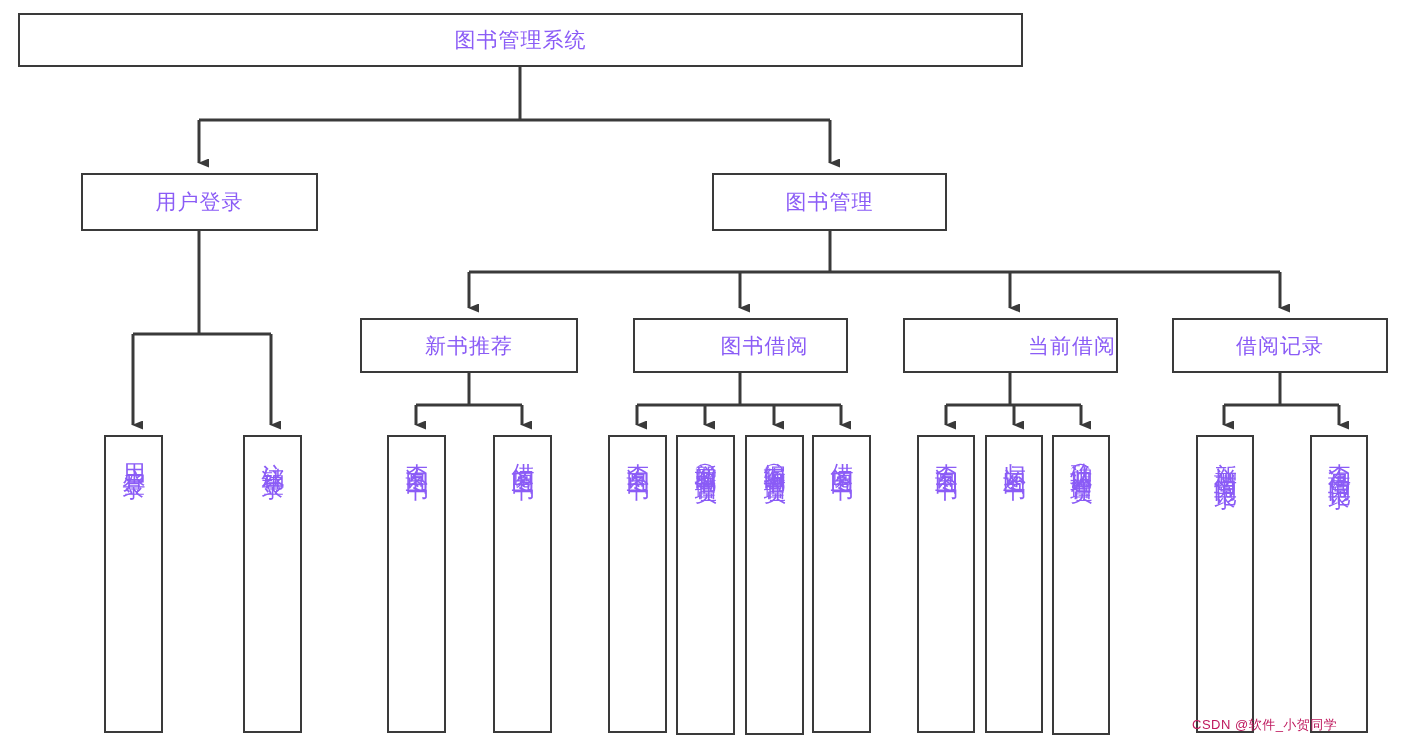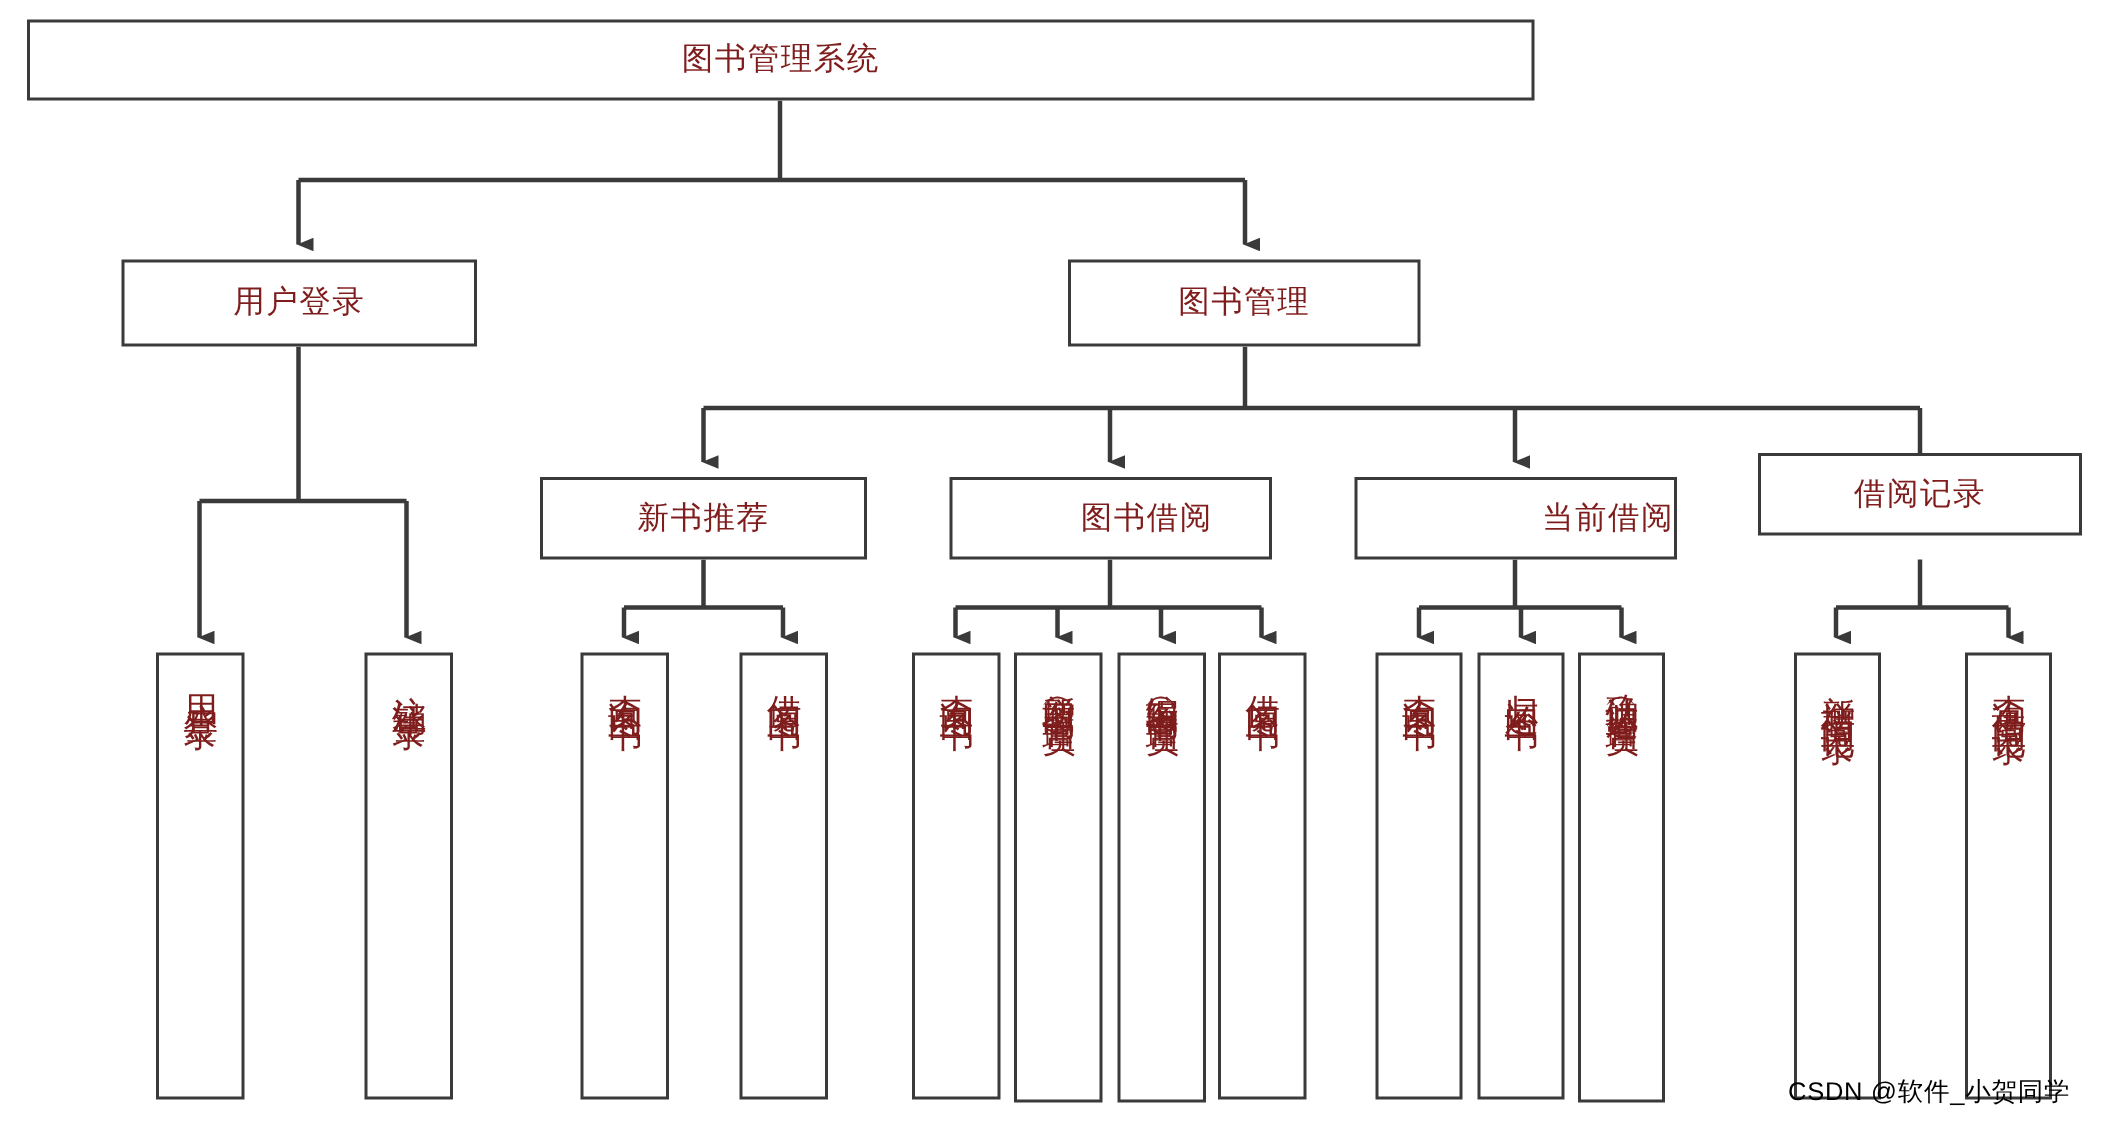--- a/index.html
+++ b/index.html
@@ -27,21 +27,21 @@
     height: 747px;
   }
   .node {
     position: absolute;
     box-sizing: border-box;
     background: #ffffff;
     border: 2px solid #3a3a3a;
     display: flex;
     align-items: center;
     justify-content: center;
-    color: #7f1d1d;
+    color: #8b5cf6;
     z-index: 2;
   }
   
   .node.horiz {
     font-size: 21px;
     letter-spacing: 1px;
     line-height: 1.2;
     white-space: nowrap;
   }
   .node.horiz .node-label {
@@ -61,22 +61,22 @@
     letter-spacing: 5px;
     white-space: nowrap;
     text-align: left;
   }
   .node.leaf-narrow .node-label {
     font-size: 22px;
     letter-spacing: 3px;
   }
   .watermark {
     position: absolute;
-    color: #000000;
-    font-size: 17px;
+    color: #be185d;
+    font-size: 13px;
     white-space: nowrap;
     z-index: 3;
     letter-spacing: 0.5px;
   }
 </style>
 </head>
 <body>
 
 <div id="diagram-root">
 
@@ -149,21 +149,21 @@
   </div>
 
   <div class="node horiz" style="left:633px; top:318px; width:215px; height:55px;padding-left:48px;">
     <span class="node-label">图书借阅</span>
   </div>
 
   <div class="node horiz" style="left:903px; top:318px; width:215px; height:55px;justify-content:flex-end;">
     <span class="node-label">当前借阅</span>
   </div>
 
-  <div class="node horiz" style="left:1172px; top:302px; width:216px; height:55px;align-items:center;">
+  <div class="node horiz" style="left:1172px; top:318px; width:216px; height:55px;align-items:center;">
     <span class="node-label">借阅记录</span>
   </div>
 
   <div class="node vert" style="left:104px; top:435px; width:59px; height:298px;">
     <span class="node-label">用户登录</span>
   </div>
 
   <div class="node vert" style="left:243px; top:435px; width:59px; height:298px;">
     <span class="node-label">注销登录</span>
   </div>

